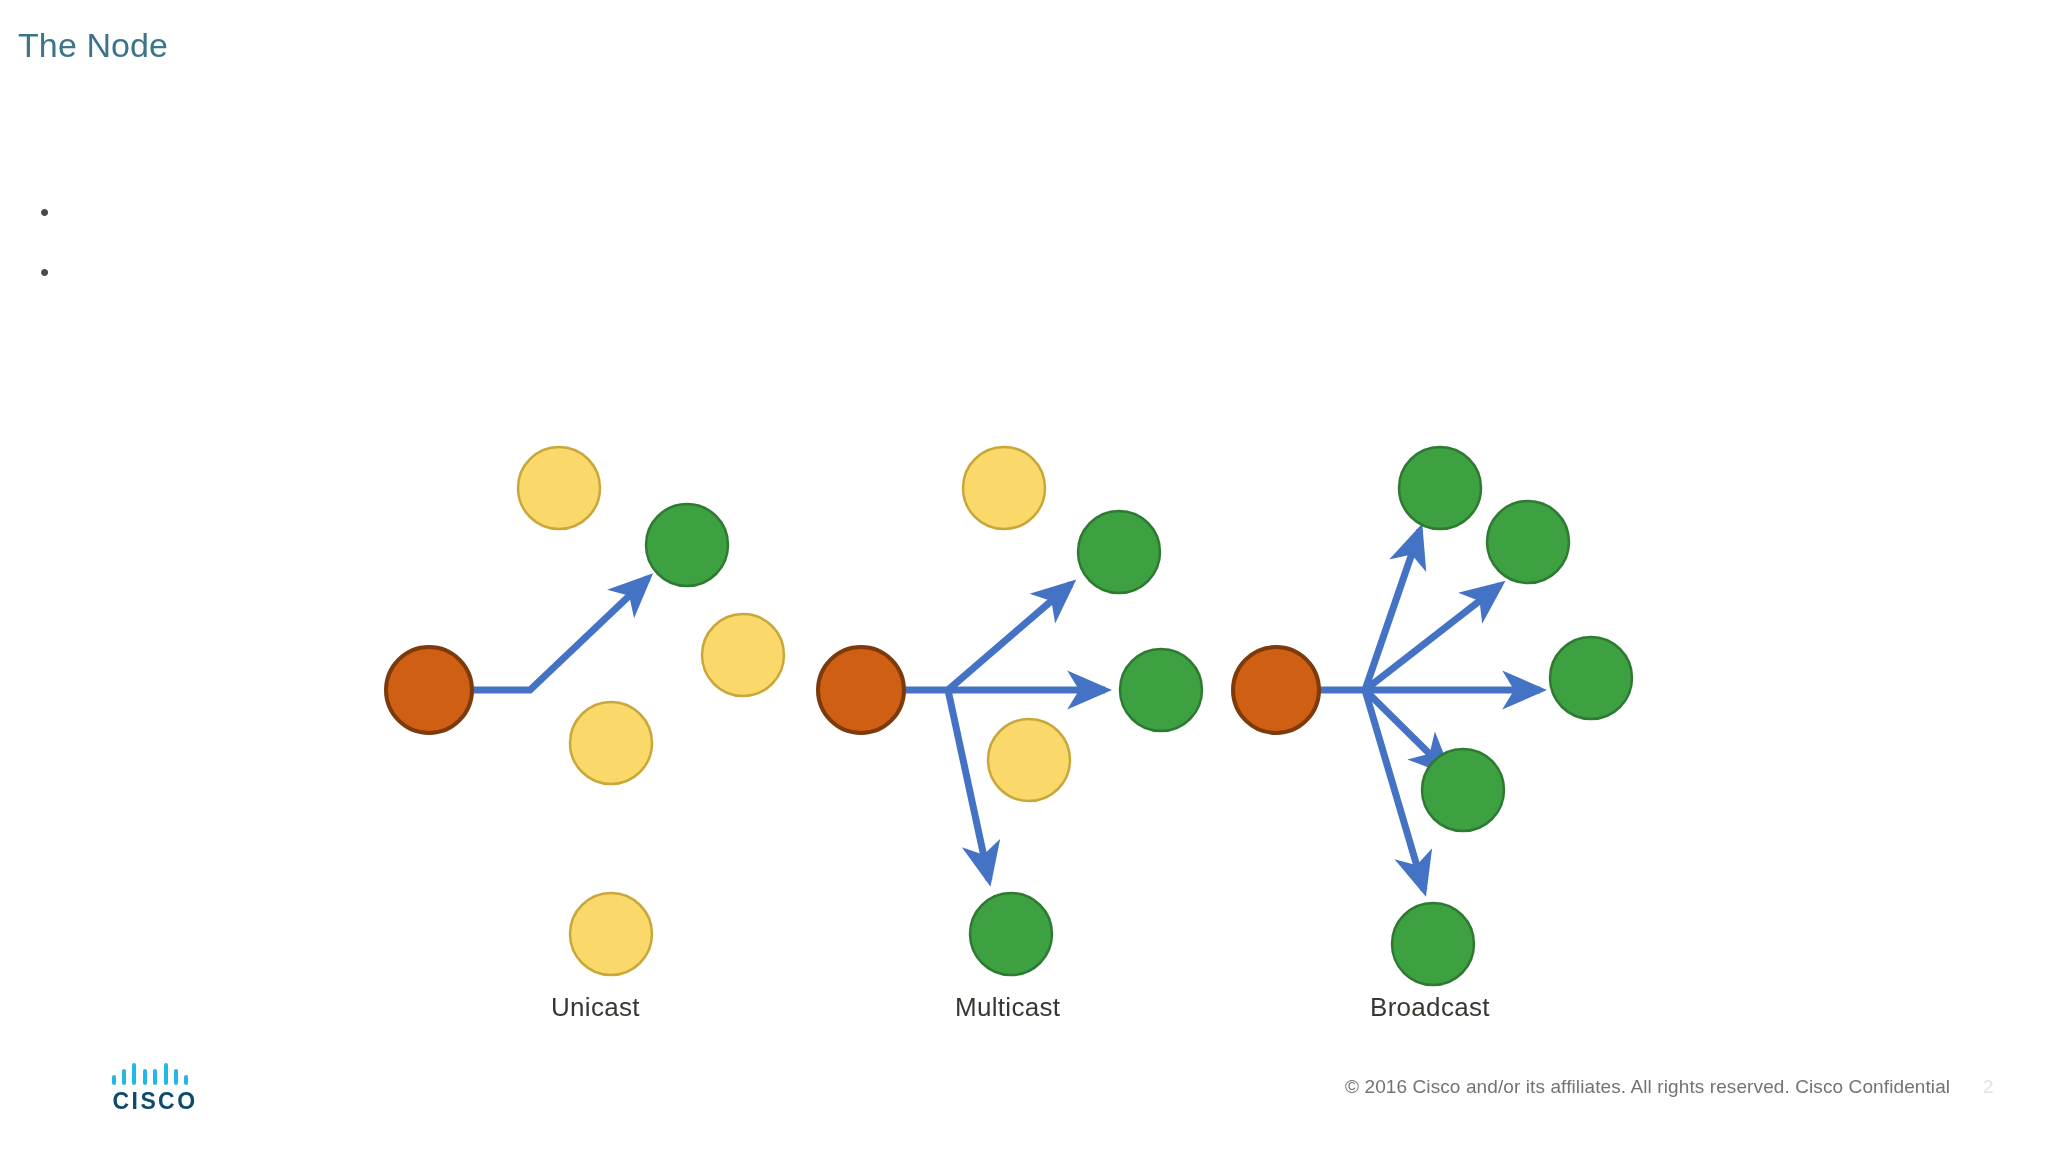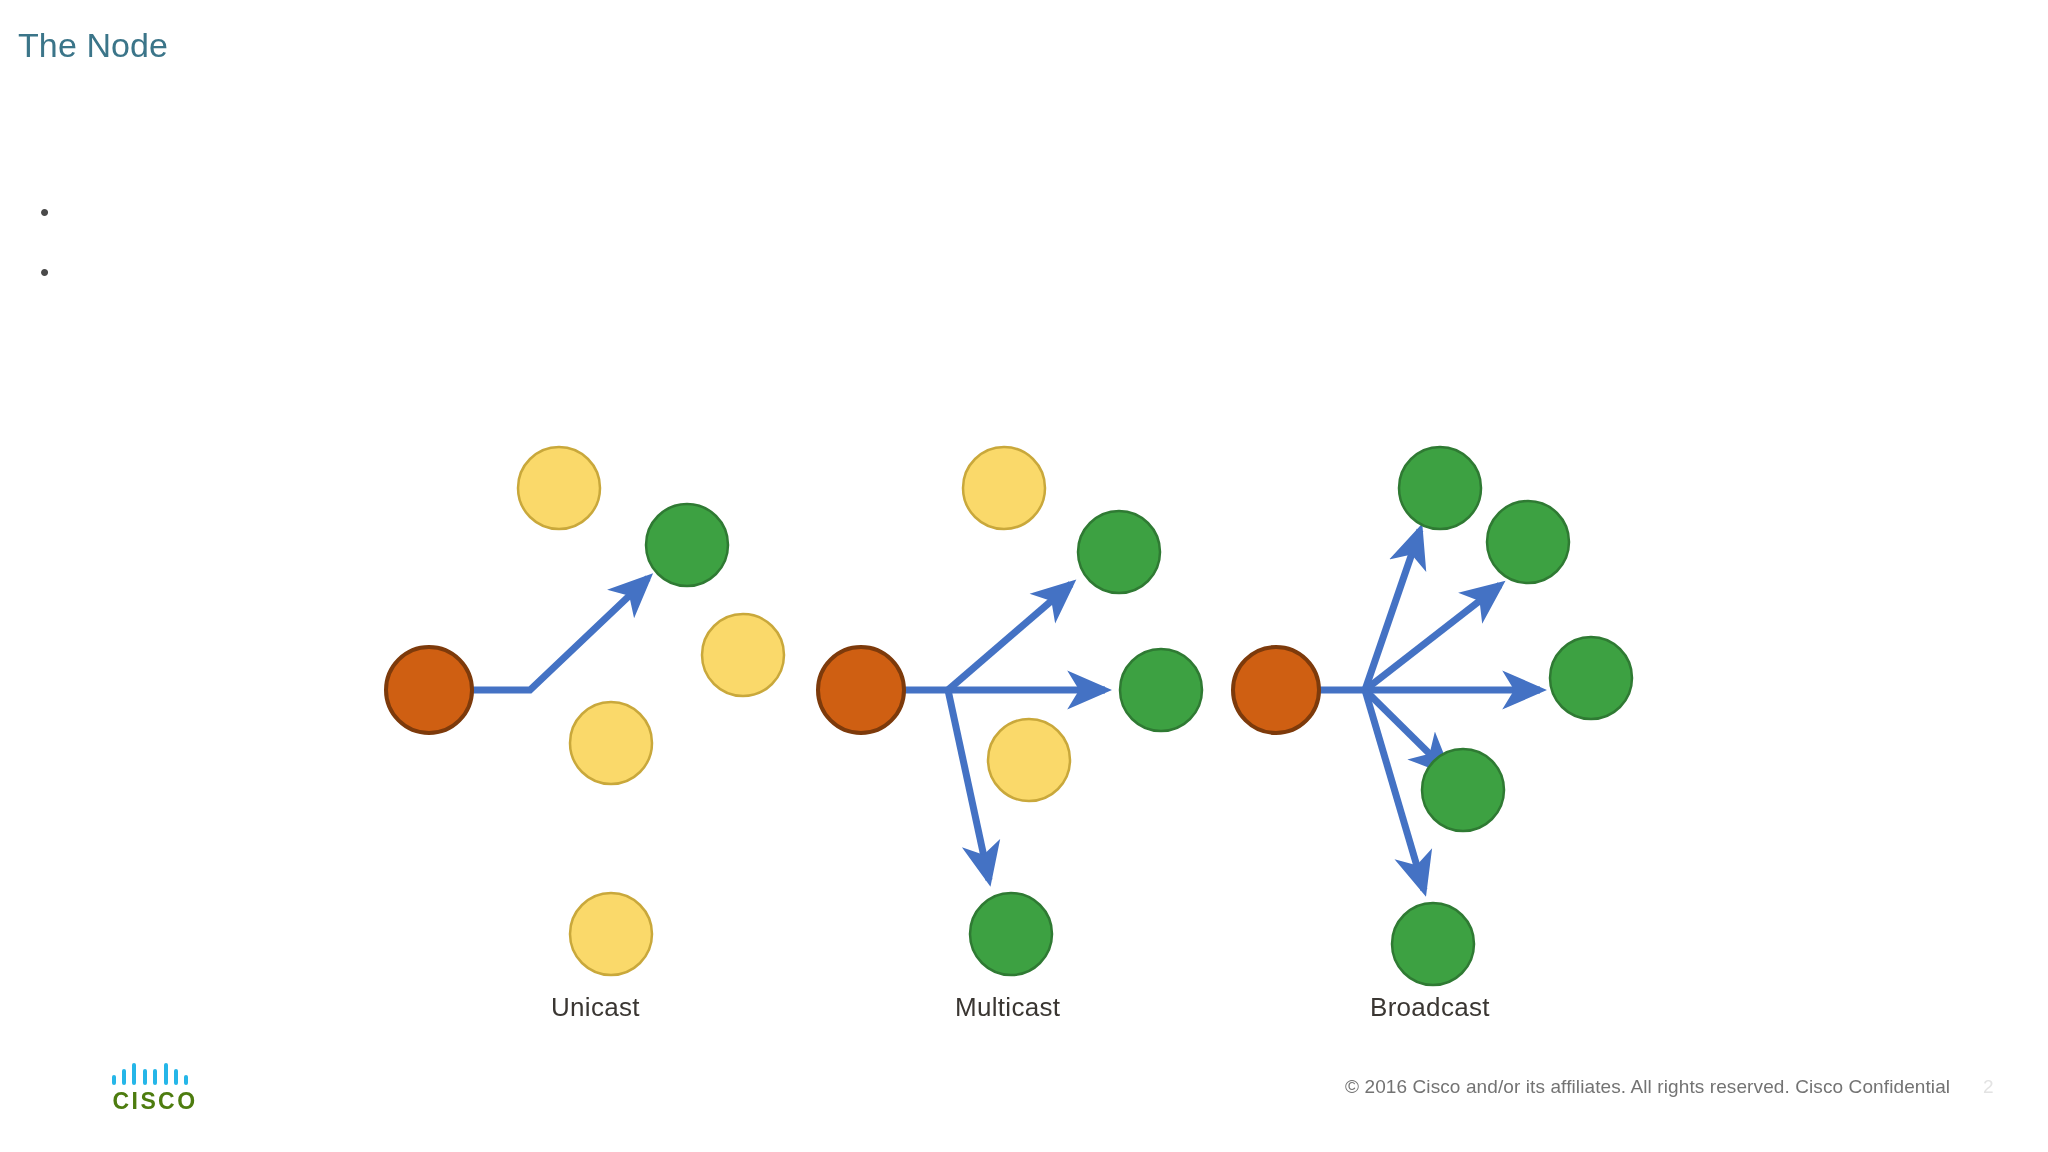--- a/index.html
+++ b/index.html
@@ -118,21 +118,21 @@
     width: 4px;
     background: #25b6e8;
     border-radius: 2px;
     display: block;
   }
   .logo-word {
     margin-top: 4px;
     font-size: 23px;
     font-weight: bold;
     letter-spacing: 2.4px;
-    color: #4d7c0f;
+    color: #0c4a6e;
     text-align: center;
     line-height: 24px;
   }
 
   .footer-copy {
     position: absolute;
     left: 1345px;
     top: 1076px;
     font-size: 19px;
     color: #737373;

